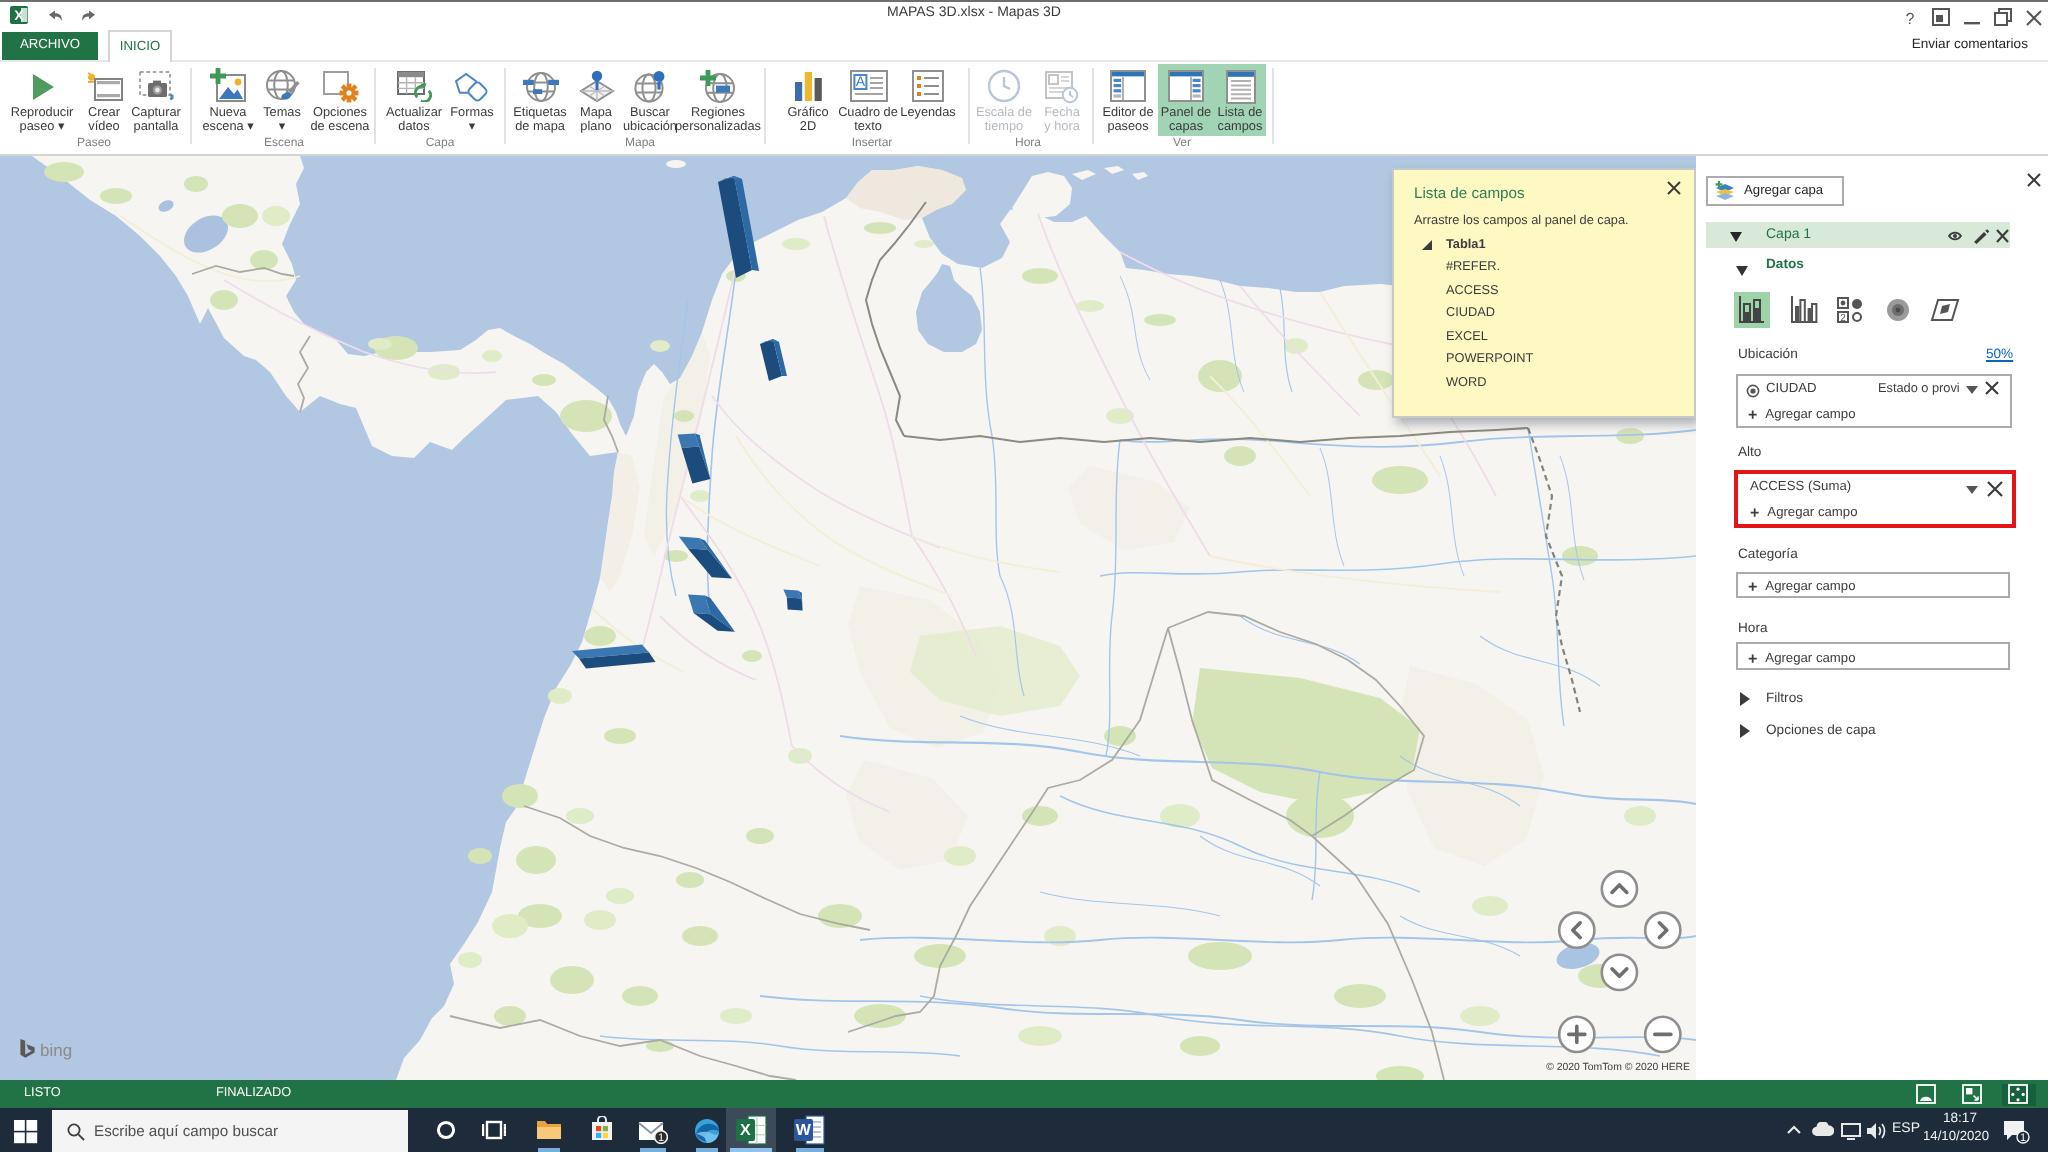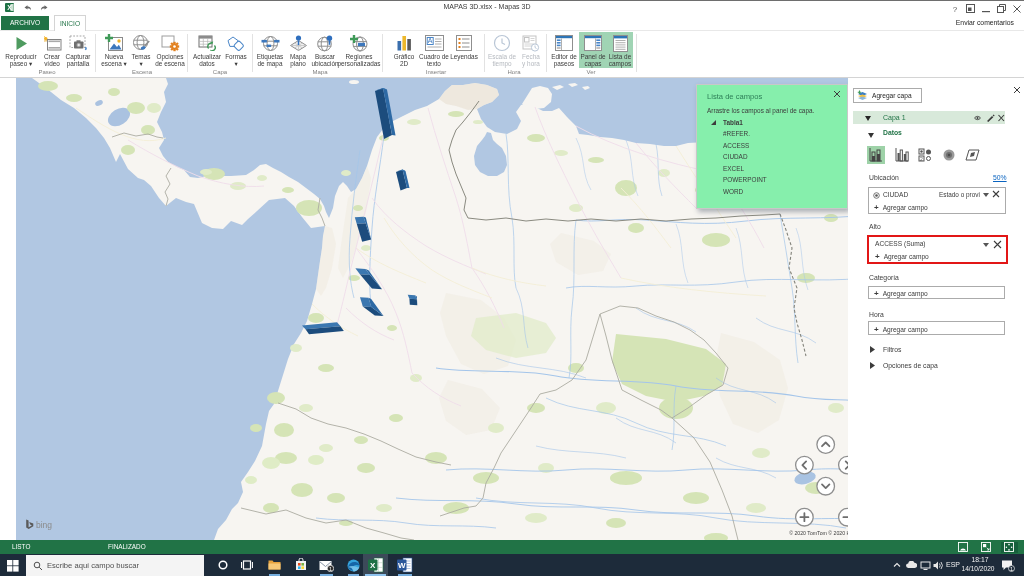--- a/index.html
+++ b/index.html
@@ -16,21 +16,21 @@
 .glabel{position:absolute;top:69px;font-size:6px;color:#7f7f7f;text-align:center;transform:translateX(-50%)}
 .rbtn{position:absolute;top:33px;text-align:center;font-size:6.4px;color:#3b3b3b;line-height:6.8px;transform:translateX(-50%)}
 .rbtn .ric{height:20px;display:flex;align-items:center;justify-content:center;margin-bottom:1px}
 .rbtn.dis{color:#b5b9bf}
 .greenhl{position:absolute;left:579px;top:32px;width:54px;height:36px;background:#a0d4b4}
 #statusbar{left:0;top:540px;width:1024px;height:14px;background:#217346;color:#fff;font-size:6.4px}
 #taskbar{left:0;top:554px;width:1024px;height:22px;background:#1d2b3a}
 #searchbox{left:26px;top:555px;width:178px;height:21px;background:#f4f4f4;display:flex;align-items:center}
 #searchbox span{color:#4f4f4f;font-size:7.6px;margin-left:4px}
 .tbu{position:absolute;top:574px;height:2px;background:#76aede}
-#fieldlist{left:696px;top:84px;width:152px;height:125px;background:#86efac;border:1px solid #c8c8c8;box-shadow:2px 3px 5px rgba(80,90,110,.45);font-size:6.4px;color:#3c3c3c}
+#fieldlist{left:696px;top:84px;width:152px;height:125px;background:#fef9c3;border:1px solid #c8c8c8;box-shadow:2px 3px 5px rgba(80,90,110,.45);font-size:6.4px;color:#3c3c3c}
 #rightpanel{left:848px;top:78px;width:176px;height:462px;background:#fff;font-size:6.6px;color:#3c3c3c}
 .fbox{position:absolute;border:1px solid #ababab;background:#fff}
 .addrow{display:flex;align-items:center;gap:4px;padding-left:5px}
 </style></head>
 <body>
 
 <div class="abs" id="titlebar"></div>
 <div class="abs" id="qat" style="left:5px;top:3px">
 <svg width="45" height="10" viewBox="0 0 45 10">
 <rect x="0" y="0" width="9" height="9" rx="1" fill="#1e7145"></rect>
@@ -265,21 +265,21 @@
       </div>Panel de<br>capas</div>
 <div class="rbtn" style="left:620px;width:36px"><div class="ric">
         <svg width="15" height="17" viewBox="0 0 15 17">
           <rect x="0.5" y="0.5" width="14" height="16" fill="#fff" stroke="#8f8f8f"></rect>
           <rect x="1" y="1" width="13" height="2.4" fill="#2e75b6"></rect>
           <path d="M2.5 5.5 H12.5 M2.5 7.7 H12.5 M2.5 9.9 H12.5 M2.5 12.1 H12.5 M2.5 14.3 H12.5" stroke="#b0b0b0" stroke-width="1" fill="none"></path>
         </svg>
       </div>Lista de<br>campos</div>
 </div>
 
-<div class="abs" id="map" style="left:16px;top:78px;width:848px;height:366px">
+<div class="abs" id="map" style="left:0;top:78px;width:848px;height:366px">
 <svg class="abs" style="left:0;top:0" width="848" height="462" viewBox="0 0 848 462">
 <rect width="848" height="462" fill="#b1c7e2"></rect>
 <path d="M16,0 L150,0 L152,6 148,14 150,24 145,34 141,44 146,54 148,62 143,70 147,78 152,84 161,89 168,92 174,99 182,100 195,97 205,98 215,98 230,97 238,92 244,87 250,86 257,90 265,94 273,99 282,104 290,110 298,116 304,121 308,128 310,134 313,140 317,130 319,118 323,108 327,104 331,108 335,114 L340,111 346,100 351,88 356,72 361,59 367,51 375,44 387,38 399,32 411,28 423,21 L429,13 436,7 447,7 459,5 471,7 481,11 483,17 476,24 468,27 461,31 465,41 471,49 479,54 491,56 501,51 505,43 500,34 505,27 513,25 519,29 L527,33 536,33 543,30 551,39 560,48 563,56 572,57 584,59 596,60 608,62 620,65 634,66 648,68 660,68 672,65 690,64 710,66 730,69 748,71 766,69 788,65 812,63 830,61 848,60 L848,462 L198,462 L202,451 210,442 216,431 222,425 227,414 225,404 232,394 239,383 246,368 250,346 253,333 258,326 262,313 267,297 272,281 278,266 285,255 291,243 296,226 300,211 304,183 306,170 307,158 309,148 L302,149 295,150 286,139 278,128 269,120 253,122 241,133 232,141 226,147 215,143 207,151 196,150 186,145 178,126 170,124 160,120 150,128 143,120 135,108 128,102 122,100 112,91 104,76 100,84 94,70 88,60 80,50 70,40 58,30 45,22 30,10 Z" fill="#f7f5f1"></path>
 <path d="M506,26 L511,18 516,10 524,8 532,10 536,16 535,24 528,30 519,31 511,30 Z" fill="#f7f5f1"></path>
 <g fill="#f7f5f1">
         <path d="M536,9 l8,-2 4,2 -7,3 z"></path>
         <path d="M552,6 l7,-1 3,2 -6,2 z"></path>
         <path d="M566,9 l6,-1 2,2 -5,2 z"></path>
         <ellipse cx="338" cy="4" rx="5" ry="2"></ellipse>
       </g>

